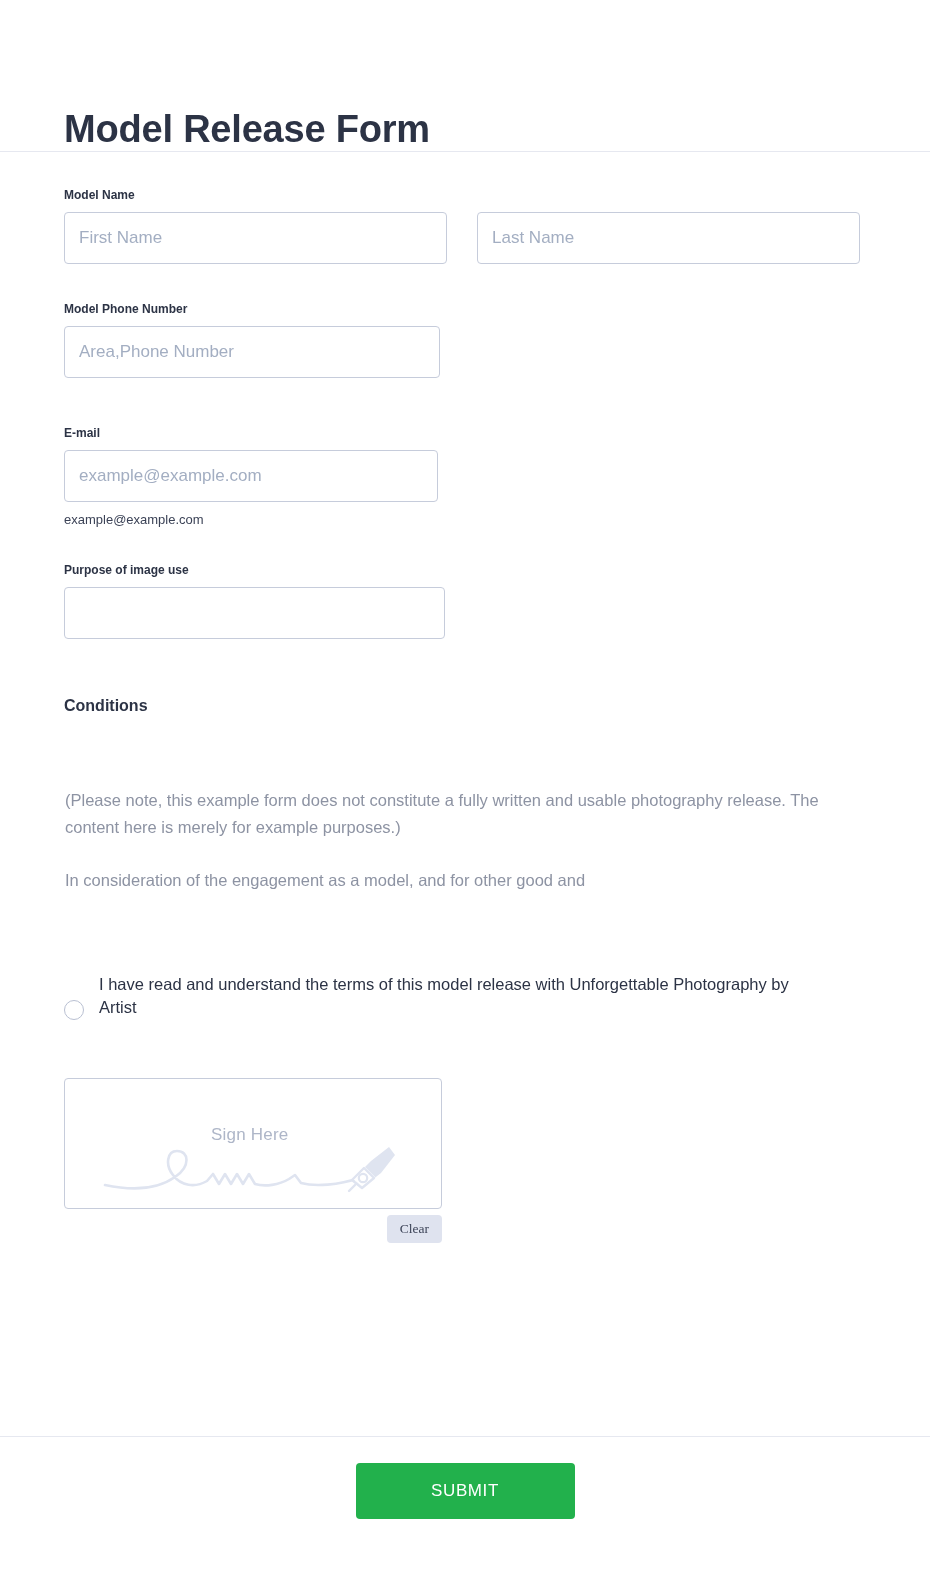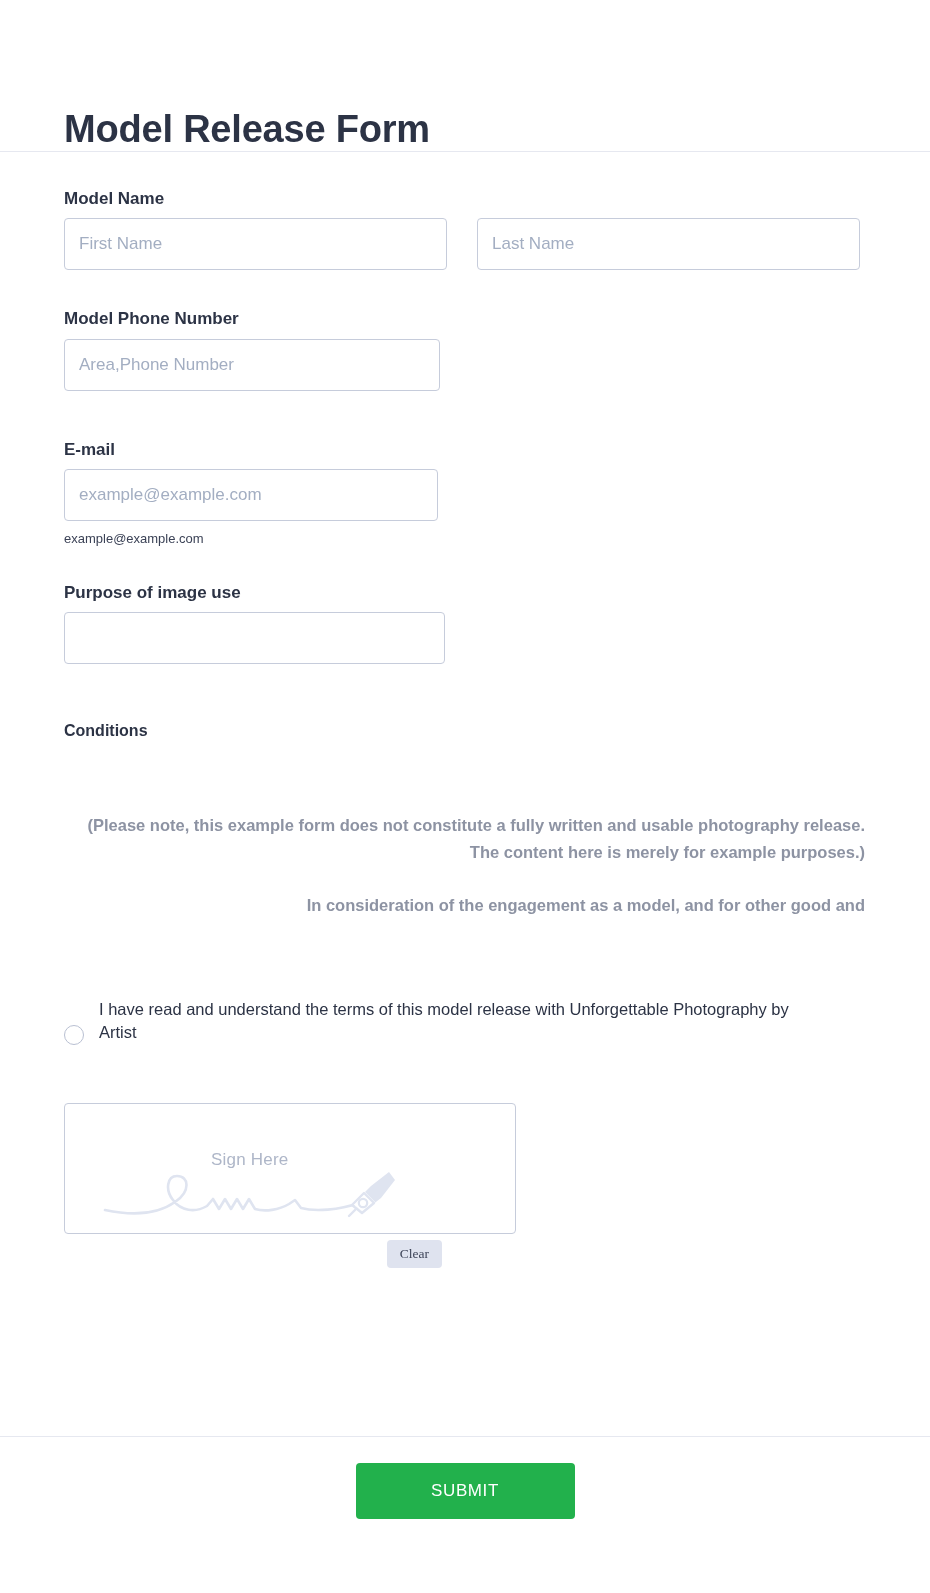--- a/index.html
+++ b/index.html
@@ -35,21 +35,21 @@
   }
 
   
   .form-body {
     padding: 36px 64px 0 64px;
   }
 
   .field-group { margin-bottom: 28px; }
 
   .field-label {
-    font-size: 17px;
+    font-size: 12px;
     font-weight: bold;
     color: #2c3345;
     display: block;
     margin-bottom: 9px;
     line-height: 1.25;
   }
 
   .input-row { display: flex; gap: 30px; }
 
   .text-input {
@@ -80,27 +80,26 @@
 
   
   .conditions-block { margin-top: 58px; }
   .conditions-heading {
     font-size: 16px;
     font-weight: bold;
     color: #2c3345;
     margin: 0 0 72px 0;
   }
   .conditions-text {
-    text-align: right;
+    text-align: left;
     color: #8d93a3;
     font-size: 16.5px;
     line-height: 1.65;
     max-width: 800px;
     margin: 0 auto;
-    font-weight: bold;
   }
   .conditions-text p { margin: 0 0 26px 0; }
   .conditions-text p:last-child { margin-bottom: 0; }
 
   
   .consent-row {
     display: flex;
     align-items: flex-end;
     gap: 15px;
     margin-top: 78px;
@@ -125,21 +124,21 @@
   
   .signature-block { margin-top: 58px; }
   .signature-label {
     font-size: 16px;
     font-weight: bold;
     color: #2c3345;
     display: block;
     margin-bottom: 12px;
   }
   .signature-pad {
-    width: 452px;
+    width: 378px;
     height: 131px;
     border: 1px solid #c6ccdb;
     border-radius: 4px;
     background: #ffffff;
     position: relative;
     cursor: crosshair;
     overflow: hidden;
   }
   .sign-here-text {
     position: absolute;

